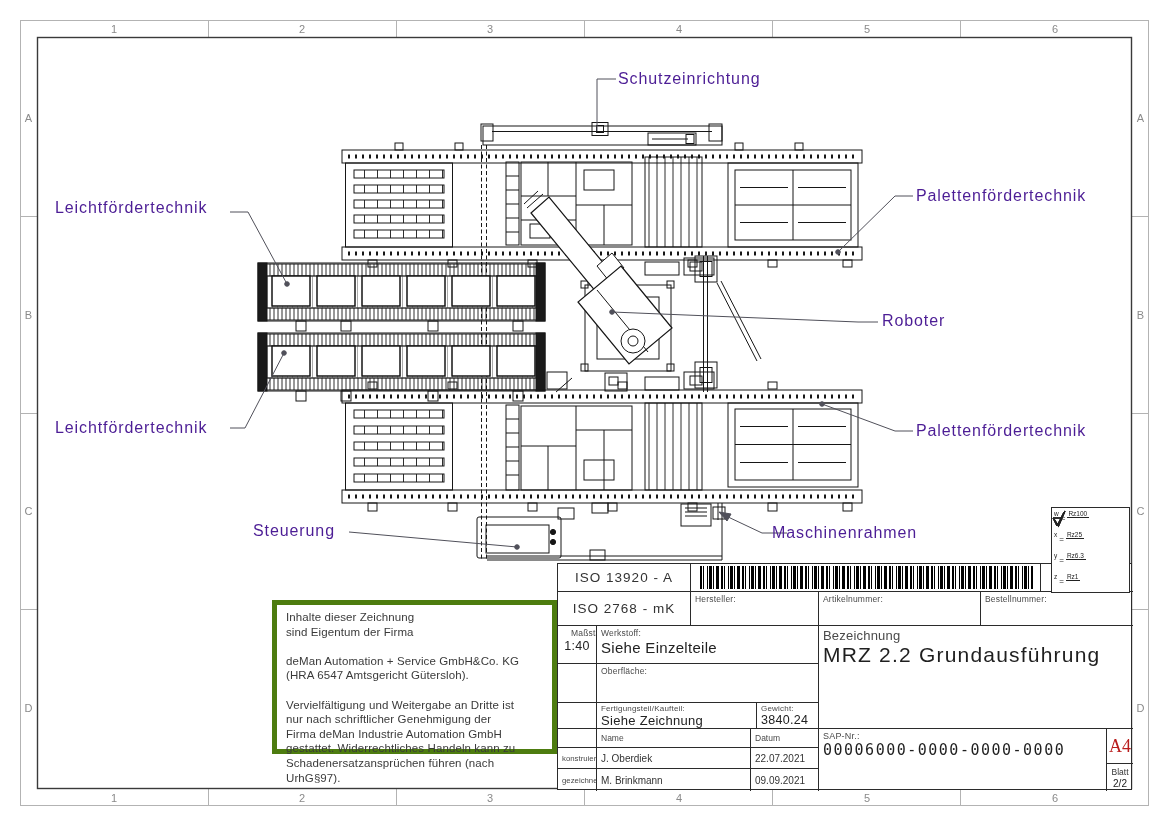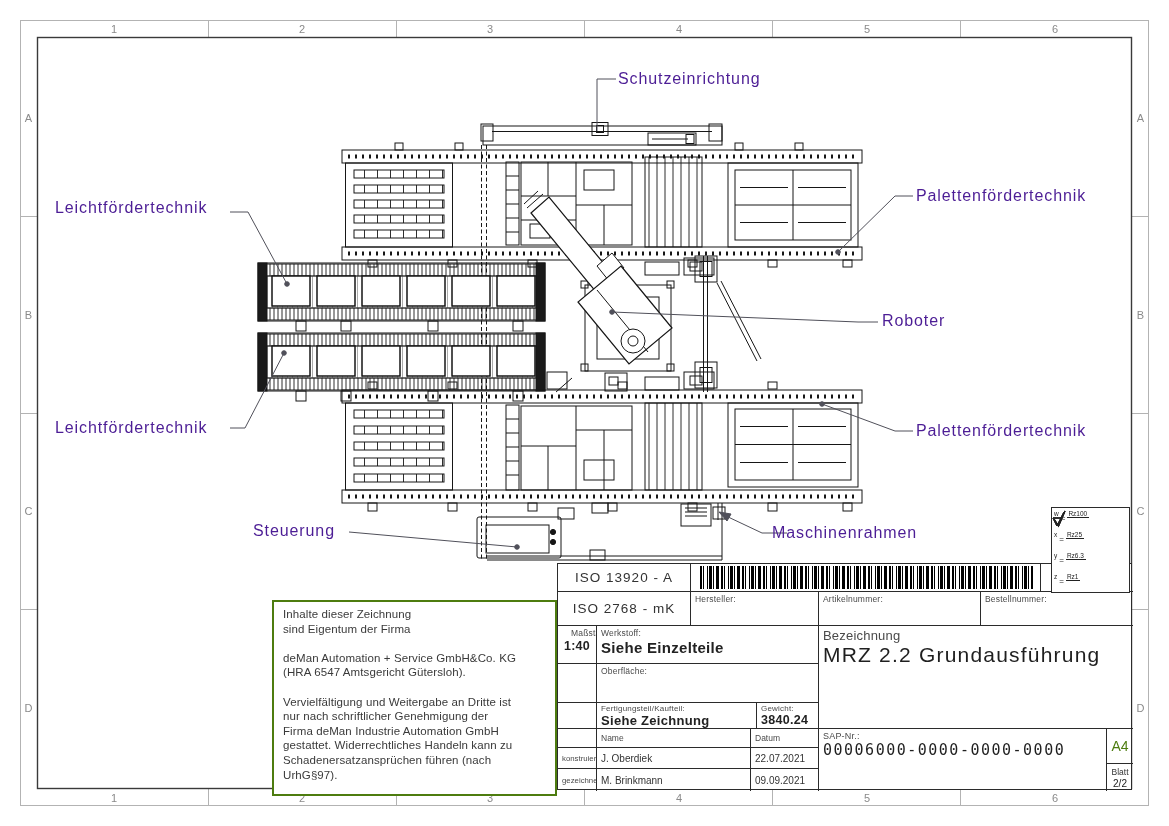--- a/index.html
+++ b/index.html
@@ -10,43 +10,43 @@
   
   .glabel{position:absolute;width:60px;height:16px;line-height:16px;text-align:center;
           font-size:11px;color:#8a8a8a;}
   .grow{position:absolute;width:17px;height:16px;line-height:16px;text-align:center;
         font-size:11px;color:#8a8a8a;}
 
   
   .ann{position:absolute;font-size:16px;letter-spacing:.9px;color:#4c1d95;white-space:nowrap;}
 
   
-  #copyright{position:absolute;left:272px;top:600px;width:285px;height:196px;
-             border:2px solid #4d7c0f;box-sizing:border-box;background:#fff;}
+  #copyright{position:absolute;left:272px;top:600px;width:285px;height:154px;
+             border:5px solid #4d7c0f;box-sizing:border-box;background:#fff;}
   #copyright .cp{padding:5px 0 0 9px;font-size:11.5px;line-height:14.6px;color:#3a3a3a;
                  white-space:pre-line;letter-spacing:.1px;}
 
   
   #titleblock{position:absolute;left:557px;top:563px;width:575px;height:227px;
               border:1px solid #2b2b2b;box-sizing:border-box;background:#fff;color:#2f2f2f;}
   #titleblock .c{position:absolute;border-right:1px solid #2b2b2b;border-bottom:1px solid #2b2b2b;
                  box-sizing:border-box;overflow:hidden;}
   #titleblock .nbr{border-right:none;}
   #titleblock .nbb{border-bottom:none;}
   .lab{display:block;font-size:8.5px;color:#4a4a4a;padding:2px 0 0 4px;letter-spacing:.2px;}
-  .val{display:block;font-size:14px;padding:1px 0 0 4px;letter-spacing:.3px;color:#222;font-weight:bold;}
+  .val{display:block;font-size:14px;padding:1px 0 0 4px;letter-spacing:.3px;color:#222;}
   .cc{display:flex;align-items:center;justify-content:center;}
   .cl{display:flex;align-items:center;padding-left:4px;}
   .iso{font-size:13.5px;letter-spacing:1px;color:#333;}
   .small-lab{font-size:8.5px;color:#4a4a4a;}
   .entry{font-size:10px;color:#333;}
   .bez-val{font-size:21px;letter-spacing:1.2px;margin-top:9px;padding-left:4px;color:#1f1f1f;white-space:nowrap;}
   .sap-val{font-family:"DejaVu Sans Mono",monospace;font-size:15px;letter-spacing:1.5px;
            margin-top:5px;padding-left:4px;color:#1f1f1f;}
-  .a4{font-size:14px;color:#4d7c0f;}
+  .a4{font-size:18px;color:#b91c1c;font-family:Liberation Serif, serif;}
   .blatt{display:flex;flex-direction:column;align-items:center;justify-content:center;line-height:11px;}
   .blatt .b1{font-size:8.5px;color:#333;}
   .blatt .b2{font-size:10px;color:#222;}
 
   
   #barcode{position:absolute;left:700px;top:566px;width:333px;height:23px;
     background:repeating-linear-gradient(90deg,
       #000 0 2px,#fff 2px 3px,#000 3px 4px,#fff 4px 7px,#000 7px 8px,#fff 8px 9px,
       #000 9px 12px,#fff 12px 13px,#000 13px 14px,#fff 14px 16px,#000 16px 19px,#fff 19px 21px);}
 

